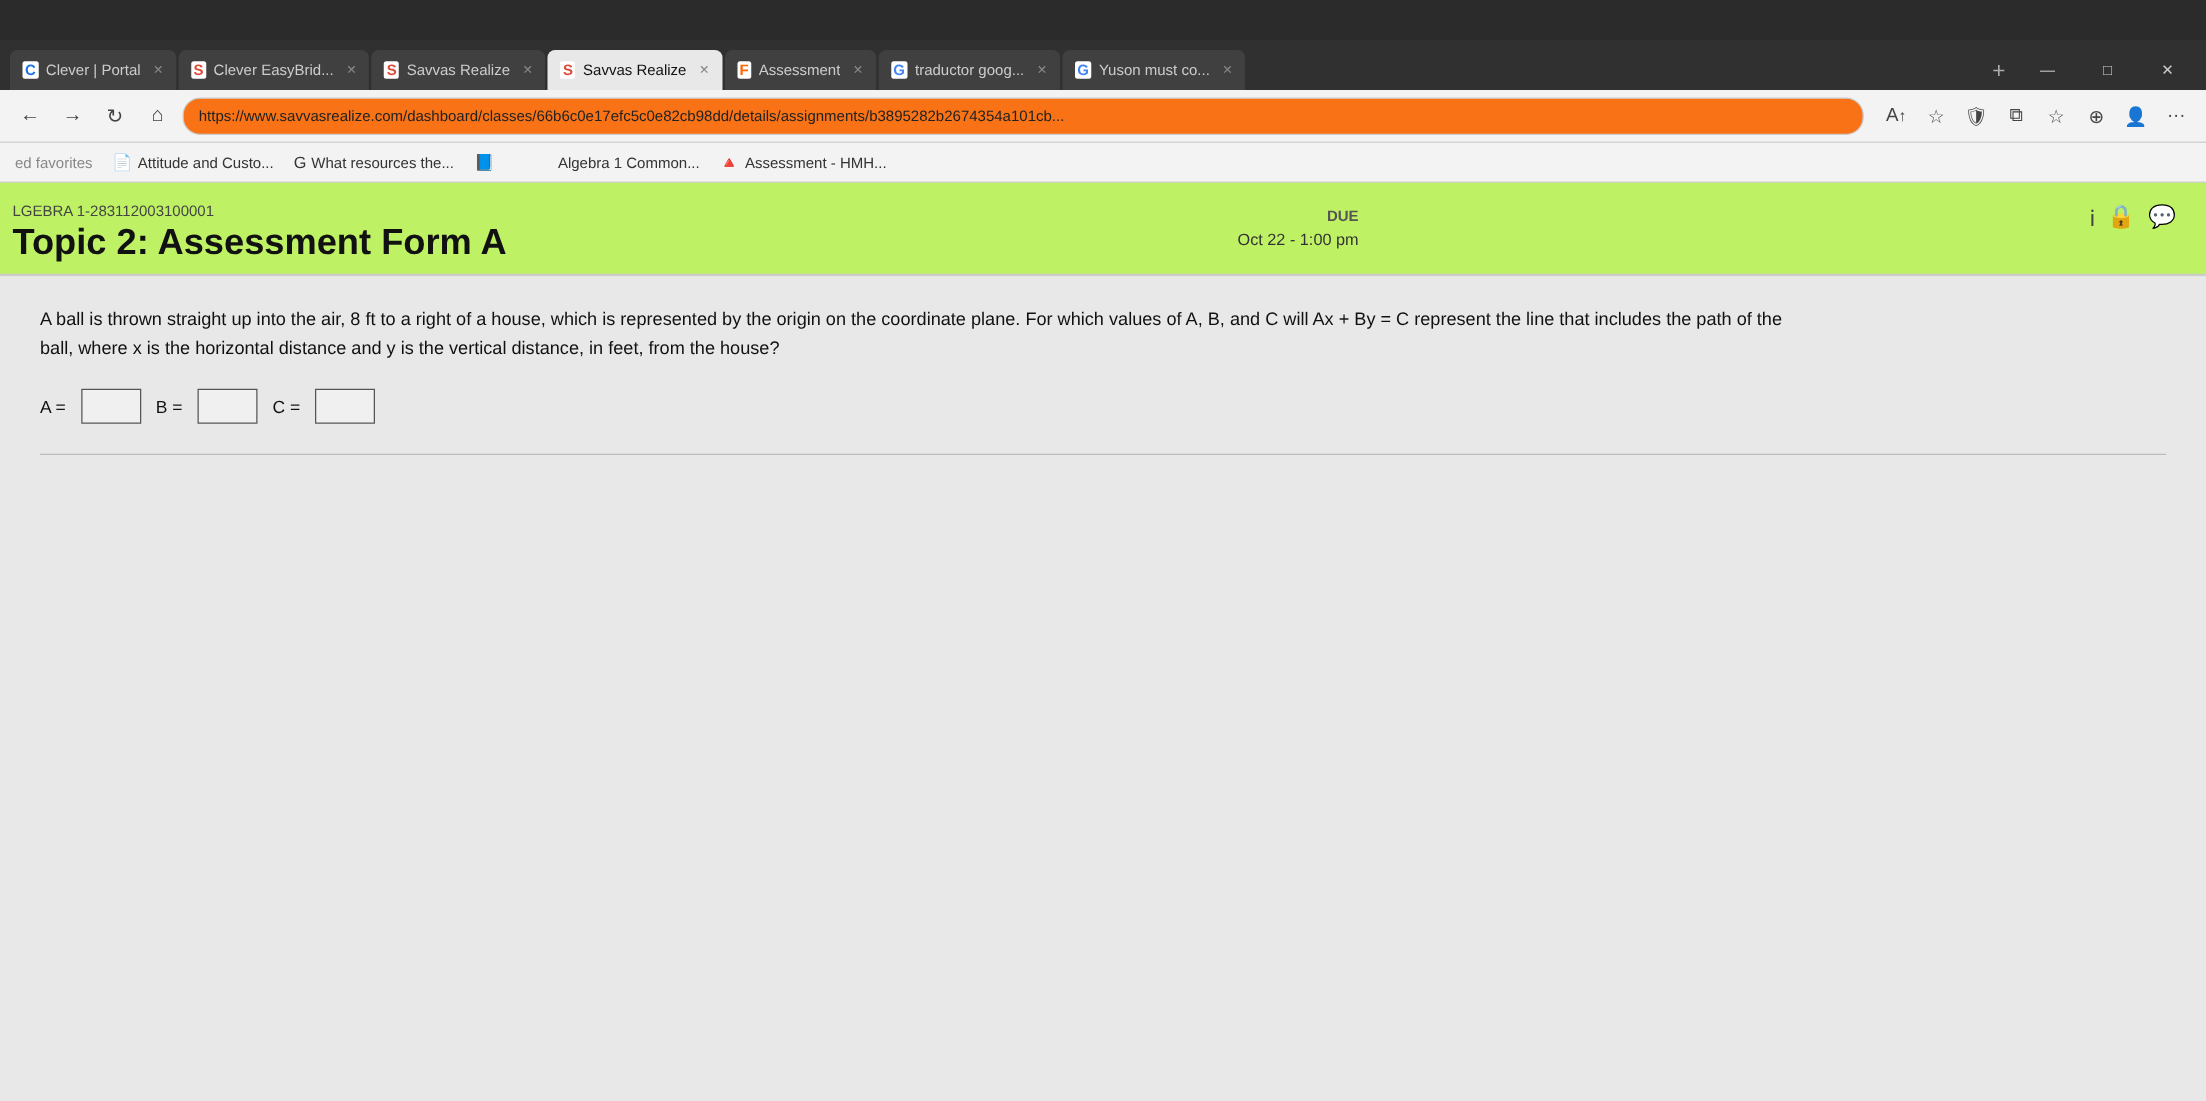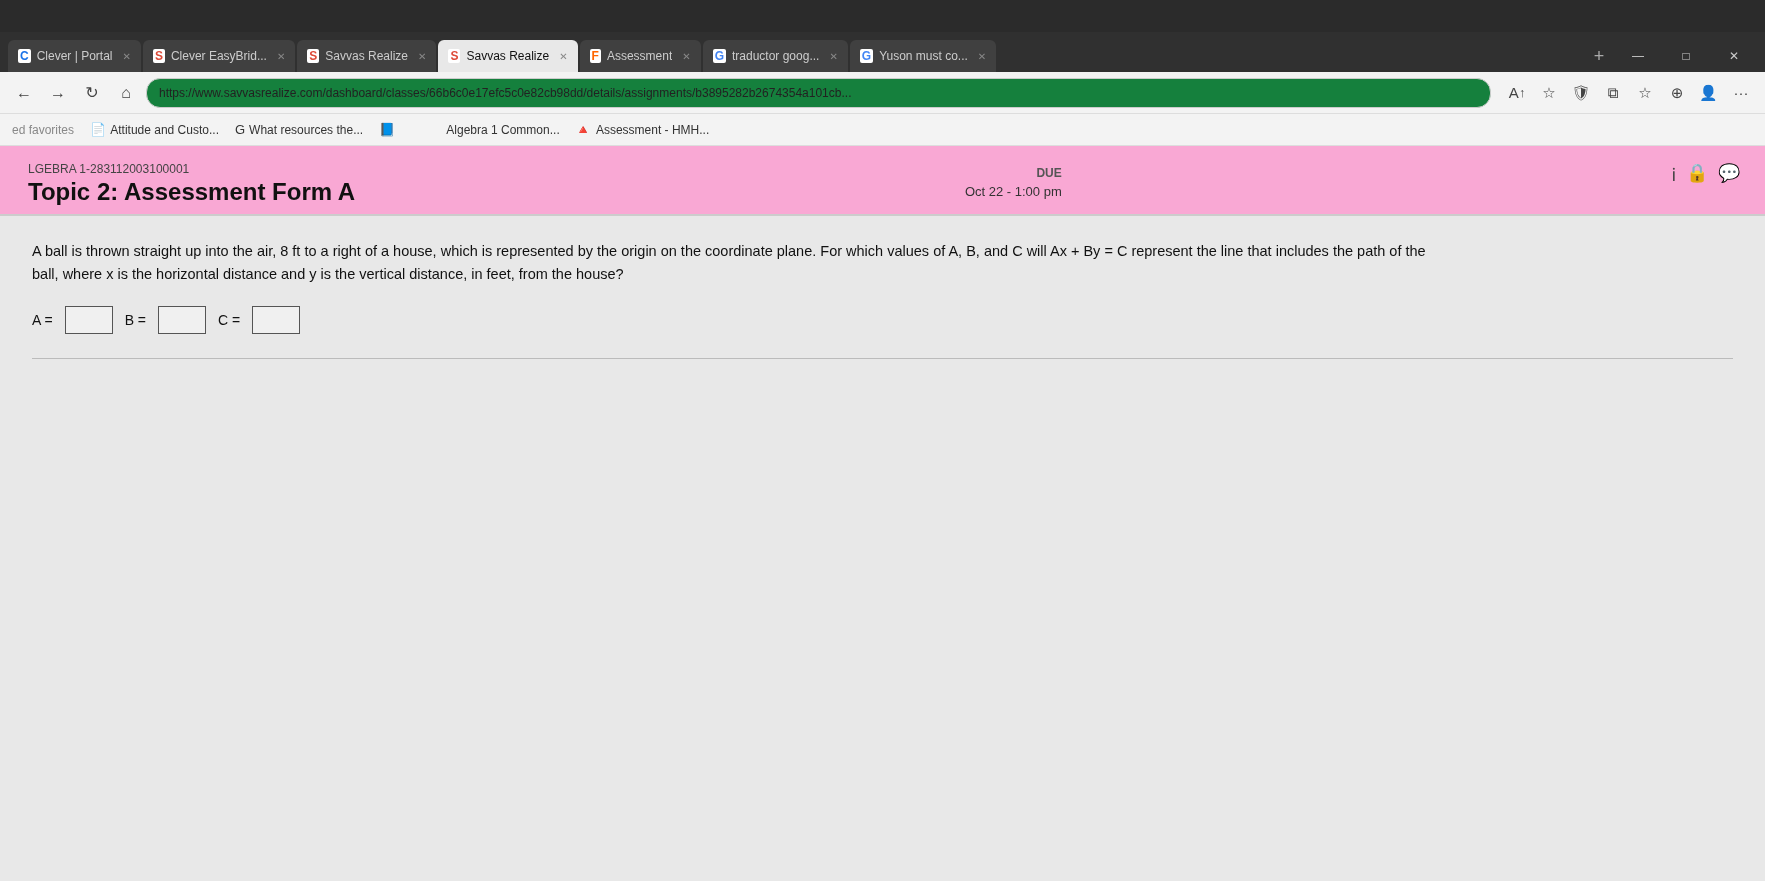--- a/index.html
+++ b/index.html
@@ -103,21 +103,21 @@
       justify-content: center;
     }
     .url-bar {
       flex: 1;
       height: 30px;
       border: 1px solid #ccc;
       border-radius: 14px;
       padding: 0 12px;
       font-size: 12px;
       color: #222;
-      background: #15803d;
+      background: #f97316;
       outline: none;
     }
     .toolbar-icons {
       display: flex;
       gap: 4px;
       margin-left: 6px;
     }
     .toolbar-icon {
       width: 28px;
       height: 28px;
@@ -154,38 +154,38 @@
 
     
     .main-content {
       background: #e8e8e8;
       height: calc(881px - 32px - 40px - 42px - 32px);
       overflow-y: auto;
     }
 
     
     .assignment-header {
-      background: #f9a8d4;
-      padding: 16px 24px 8px 28px;
+      background: #bef264;
+      padding: 16px 24px 8px 10px;
       display: flex;
       align-items: flex-start;
       justify-content: space-between;
       border-bottom: 2px solid #ccc;
     }
     .assignment-info {
       display: flex;
       flex-direction: column;
     }
     .assignment-id {
       font-size: 12px;
       color: #444;
       font-weight: normal;
     }
     .assignment-title {
-      font-size: 24px;
+      font-size: 29px;
       font-weight: bold;
       color: #111;
       margin-top: 2px;
     }
     .due-section {
       display: flex;
       align-items: center;
       gap: 12px;
       margin-top: 4px;
       margin-left: 47px;

